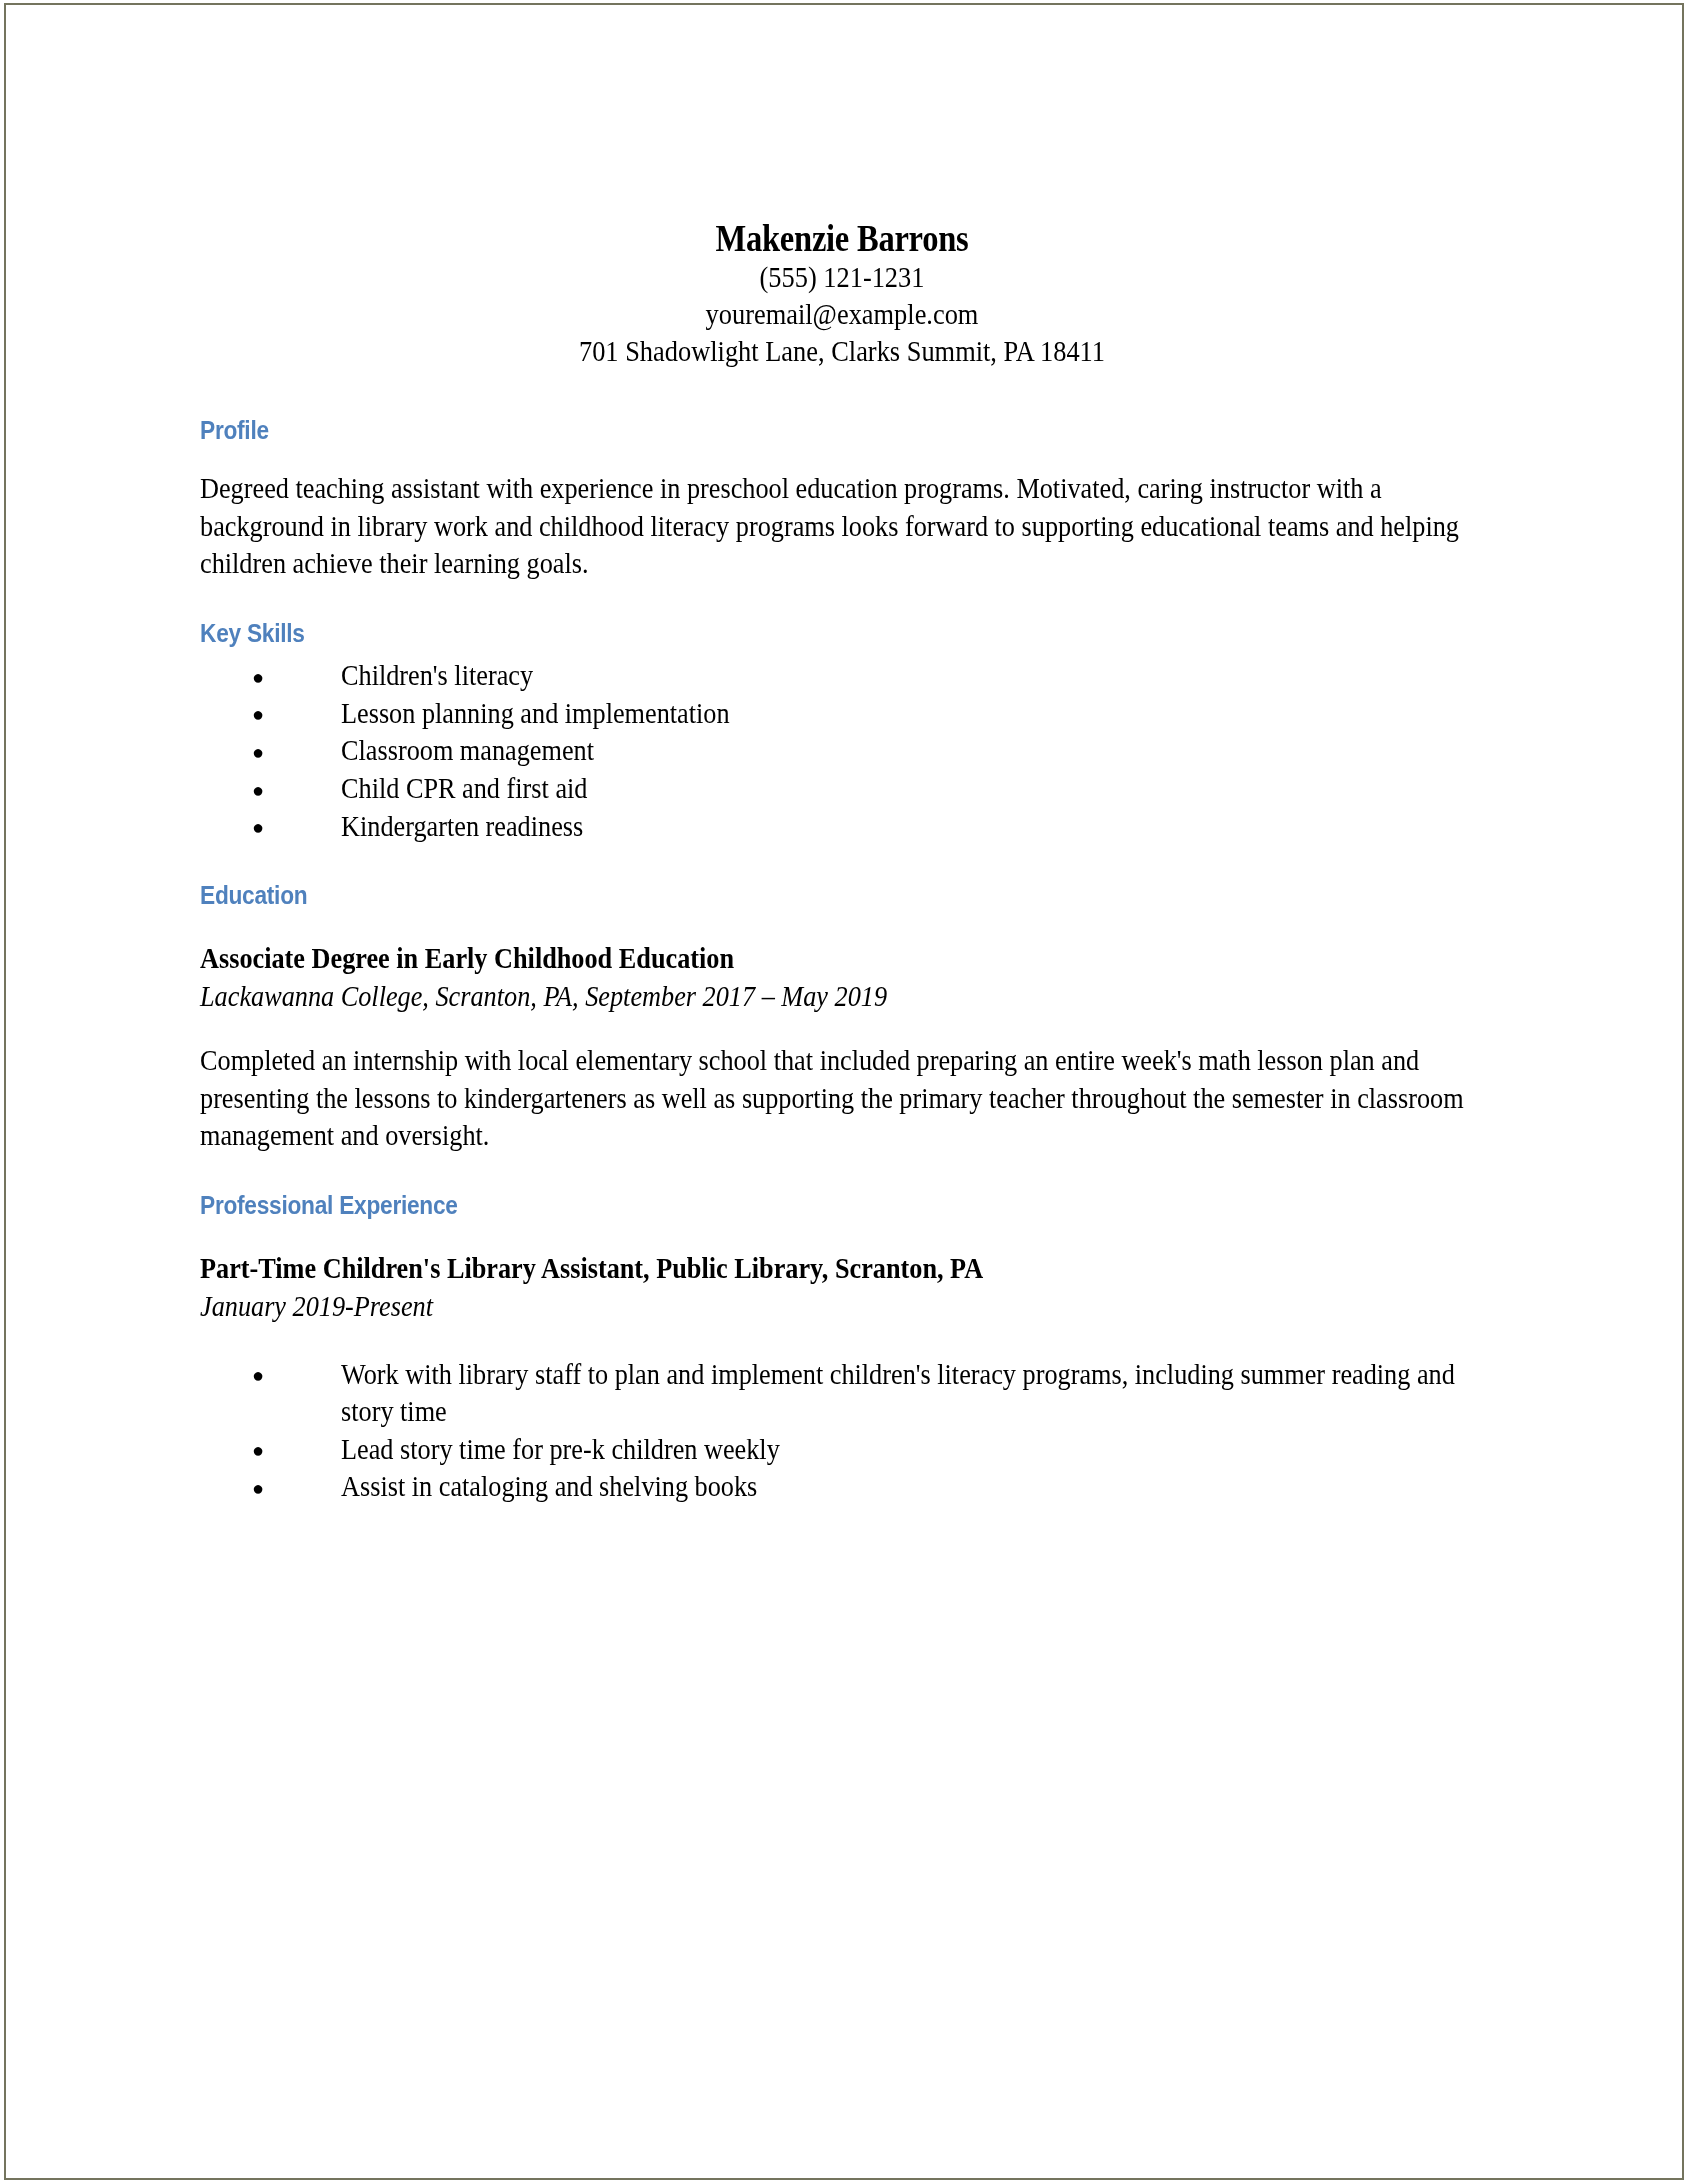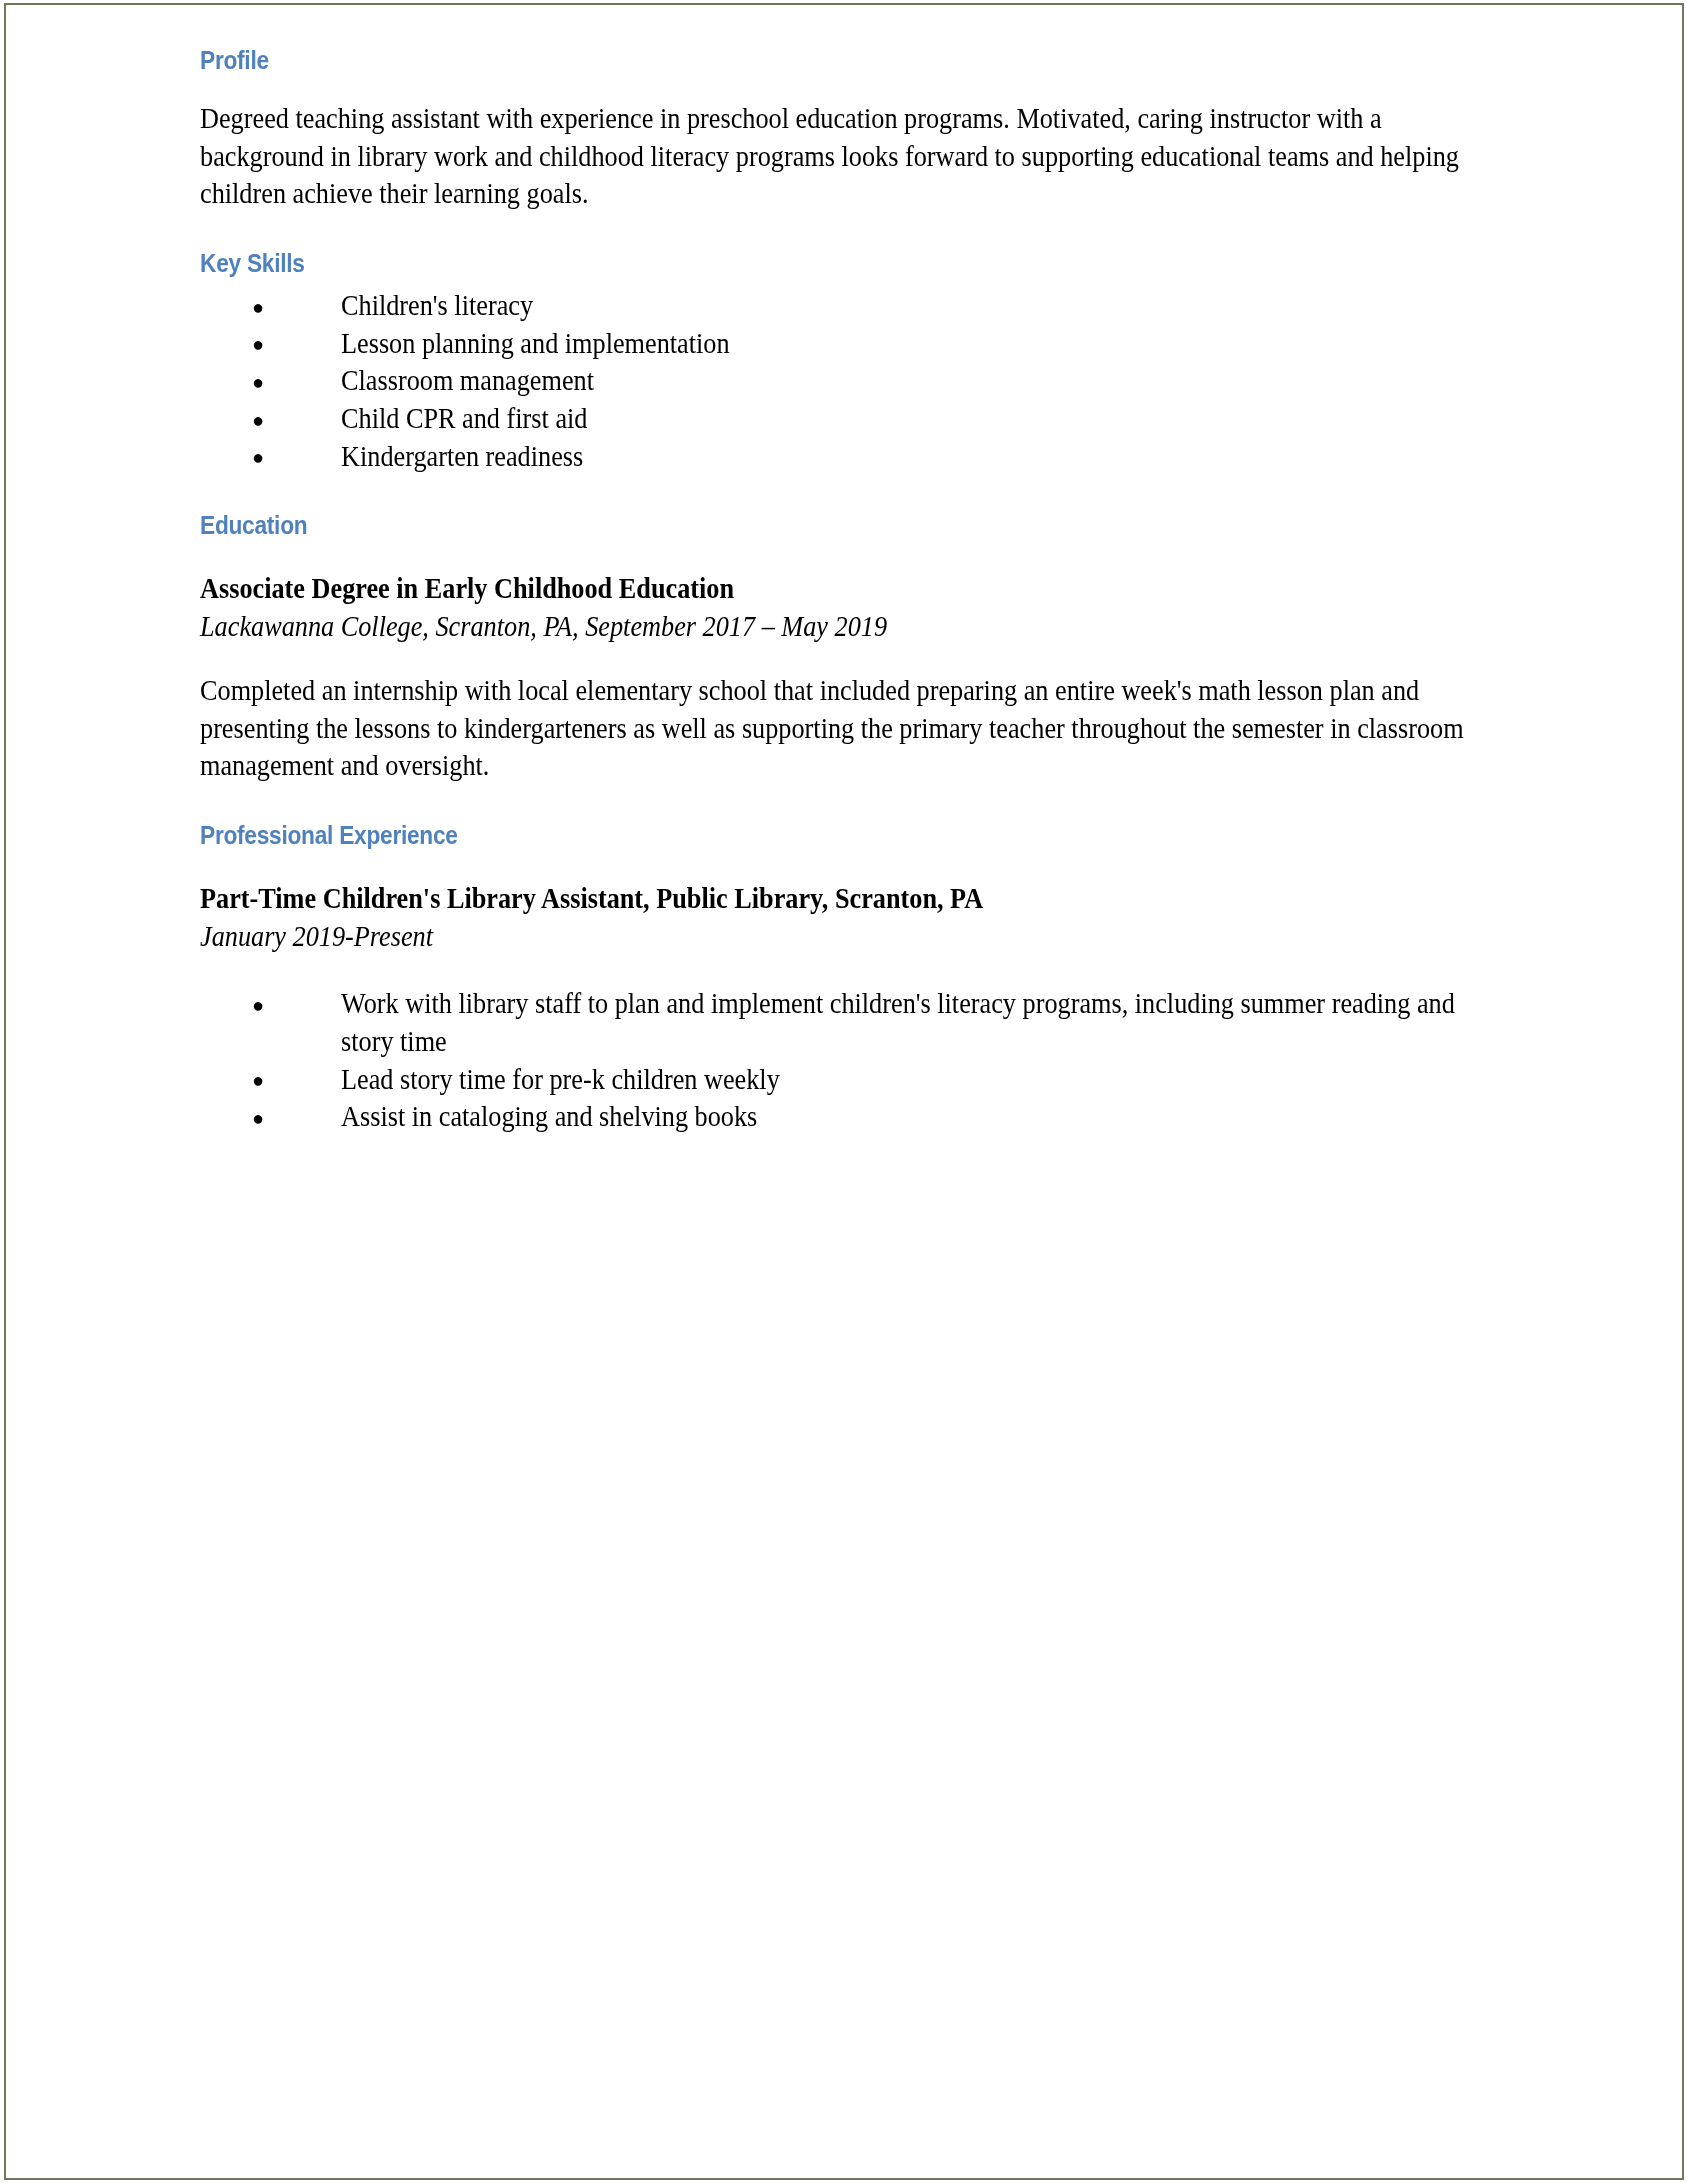--- a/index.html
+++ b/index.html
@@ -149,20 +149,26 @@
 </style>
 </head>
 <body>
 
 <div id="page">
 
   <div id="page-border"></div>
 
   <div id="sheet">
 
+    <div class="hdr">
+      <div class="hdr-name">Makenzie Barrons</div>
+      <div class="hdr-line">(555) 121-1231</div>
+      <div class="hdr-line">youremail@example.com</div>
+      <div class="hdr-line">701 Shadowlight Lane, Clarks Summit, PA 18411</div>
+    </div>
 
     <div class="sp-profile"></div>
 
     <div class="sec-h">Profile</div>
     <div class="sp-afterhead"></div>
     <div class="body-p">Degreed teaching assistant with experience in preschool education programs. Motivated, caring instructor with a background in library work and childhood literacy programs looks forward to supporting educational teams and helping children achieve their learning goals.</div>
 
     <div class="sp-sec"></div>
 
     <div class="sec-h">Key Skills</div>

